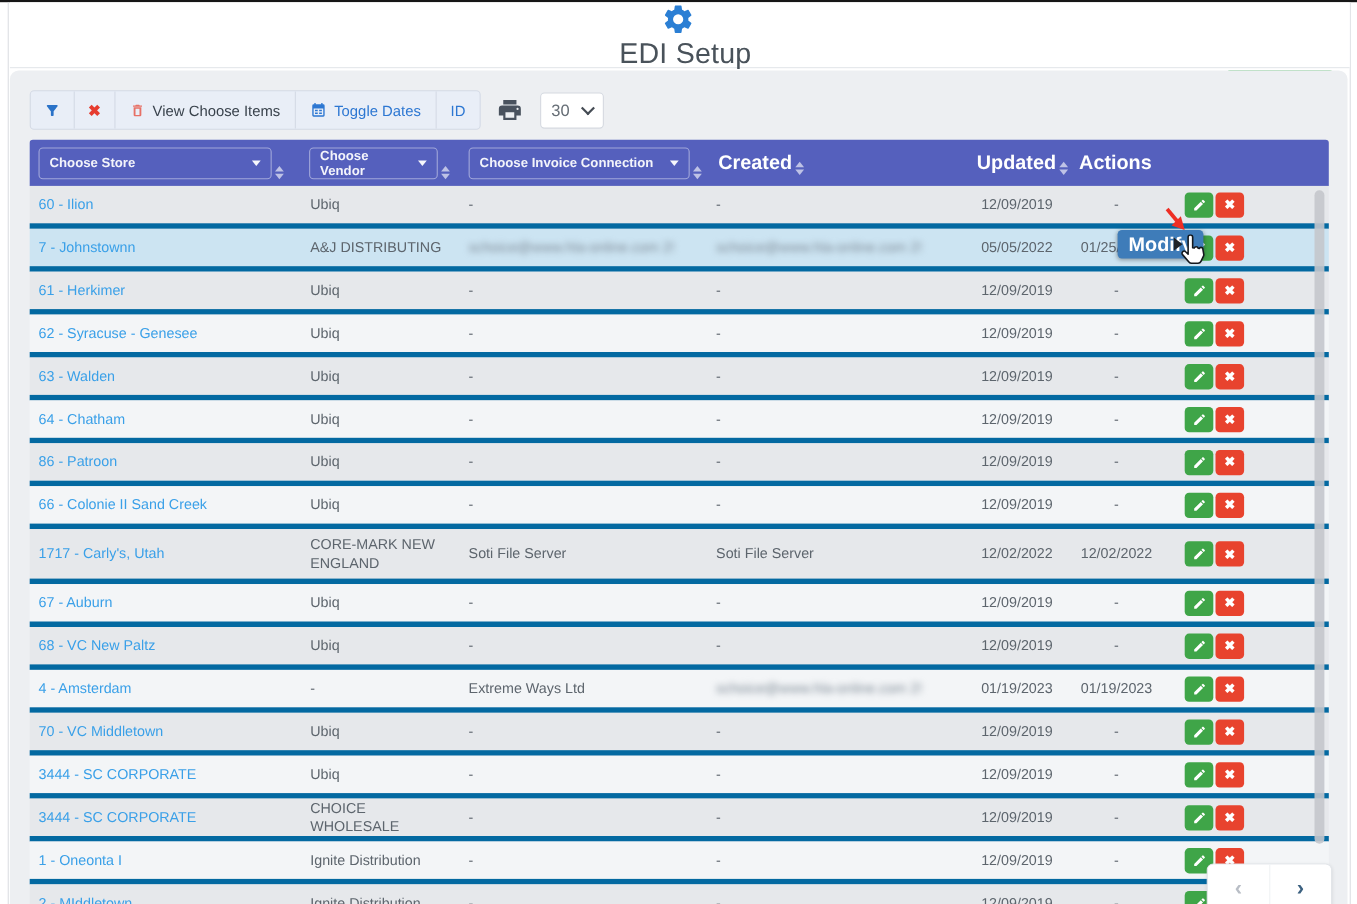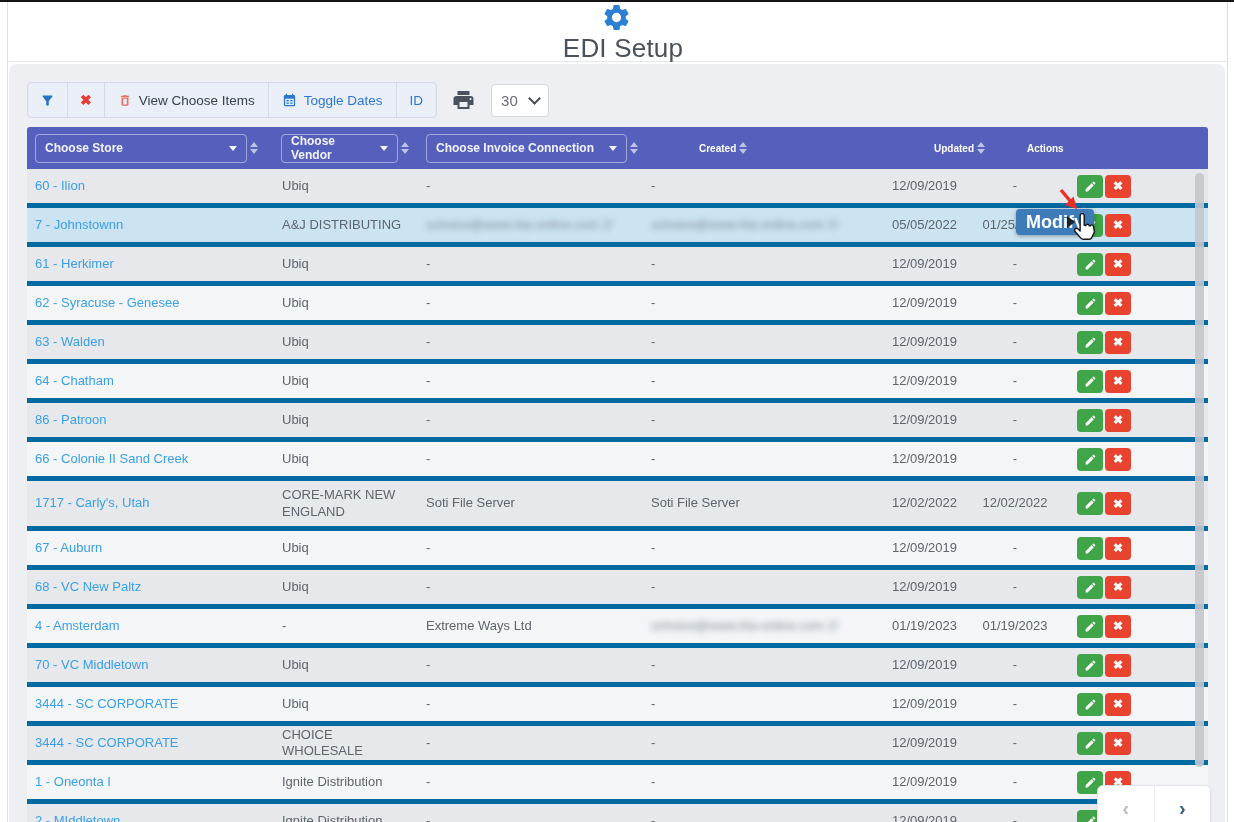--- a/index.html
+++ b/index.html
@@ -29,33 +29,33 @@
   .page-size{margin-left:15px;width:58px;height:33px;background:#fff;border:1px solid #d5d9e0;border-radius:4px;
     display:flex;align-items:center;justify-content:space-between;padding:0 9px;box-sizing:border-box;
     color:#666e76;font-size:15px;cursor:pointer;}
   .chev-down{width:7px;height:7px;border-right:2px solid #454c54;border-bottom:2px solid #454c54;
     transform:rotate(45deg);margin-top:-4px;}
   
   .table{position:absolute;left:18px;top:63px;width:1181px;}
   .grid{display:grid;grid-template-columns:250px 145px 225px 235px 85px 96px 1fr;align-items:center;}
   .thead{height:42px;background:var(--c-header_bar,#5560bd);border-radius:3px 3px 0 0;}
   .thead .grid{height:100%;}
-  .hcell{display:flex;align-items:center;gap:3px;padding-left:8px;}
+  .hcell{display:flex;align-items:flex-end;gap:3px;padding-left:8px;}
   .hcell.tight{padding-left:4px;}
   .hselect{height:29px;border:1px solid rgba(255,255,255,.45);border-radius:4px;display:flex;align-items:center;
     justify-content:space-between;padding:0 9px;font-size:12px;font-weight:bold;color:rgba(255,255,255,.93);
     box-sizing:border-box;cursor:pointer;background:transparent;}
   .w-store{width:212px;} .w-vendor{width:117px;} .w-invoice{width:201px;} .w-order{width:208px;}
   .caret-down{width:0;height:0;border-left:4px solid transparent;border-right:4px solid transparent;
     border-top:5px solid rgba(255,255,255,.95);margin-left:8px;}
   .sort{display:flex;flex-direction:column;gap:2px;cursor:pointer;background:none;border:none;padding:0;}
   .sort i{display:block;width:0;height:0;border-left:4.5px solid transparent;border-right:4.5px solid transparent;}
   .sort .up{border-bottom:5px solid rgba(255,255,255,.62);}
   .sort .dn{border-top:5px solid rgba(255,255,255,.62);}
-  .hlabel{font-size:10px;font-weight:bold;color:#fff;margin-left:46px;}
+  .hlabel{font-size:18px;font-weight:bold;color:#fff;}
   .hcell.actions{padding-left:14px;}
   
   .row{border-bottom:5px solid #0369a1;}
   .row .grid{min-height:34px;}
   .row.tall .grid{min-height:45px;}
   .row.odd{background:var(--c-row_odd,#e6e8eb);}
   .row.even{background:var(--c-row_even,#f3f5f7);}
   .row.highlighted{background:var(--c-highlight_row,#cce4f2);}
   .cell{font-size:13px;color:#5d656d;padding-left:8px;line-height:1.25;}
   .cell.vendor{padding-left:5px;padding-right:6px;}

